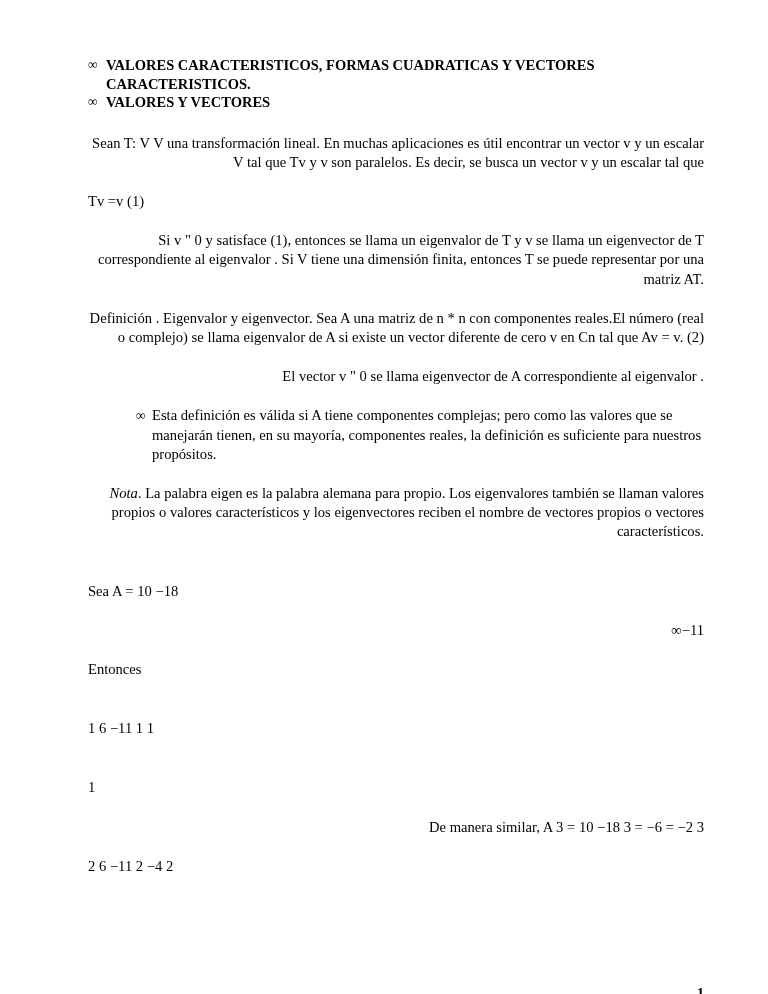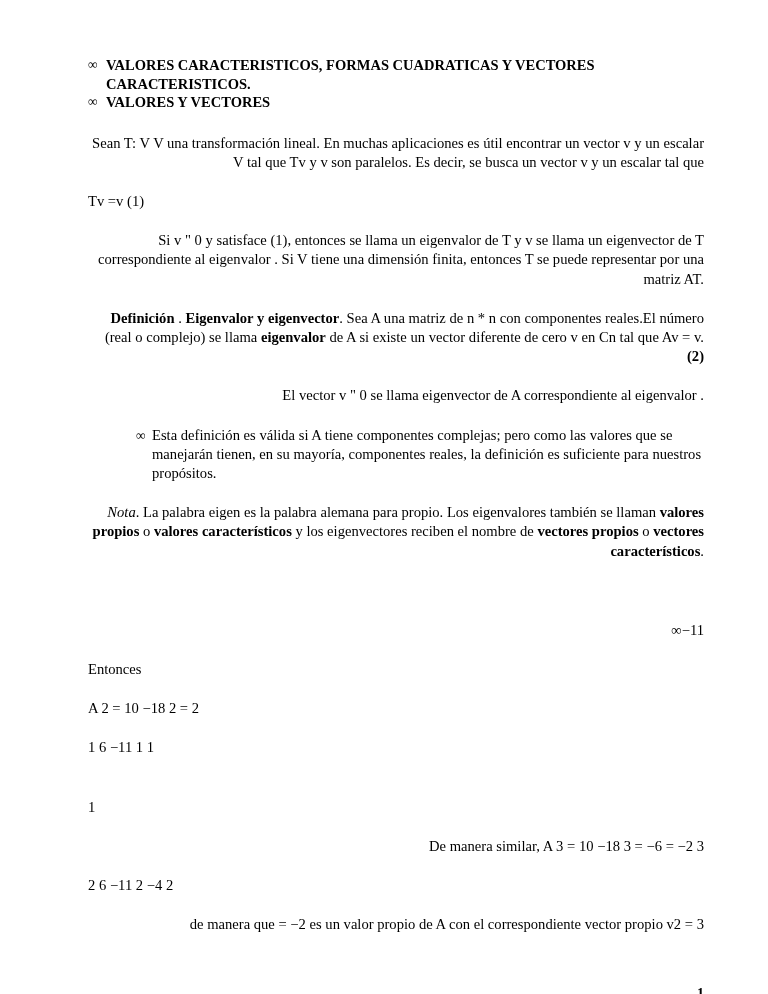--- a/index.html
+++ b/index.html
@@ -50,21 +50,21 @@
   
   p.para {
     font-size: 14.6px;
     line-height: 19.2px;
     margin: 0;
     text-align: right;
   }
   .gap-md  { height: 20px; }
   .gap-lg  { height: 22px; }
 
-  b, strong { font-weight: bold; }
+  b, strong { font-weight: normal; }
   i, em { font-style: italic; }
 
   
   .note-block {
     position: relative;
     margin-left: 48px;
     padding-left: 16px;
     font-size: 14.6px;
     line-height: 19.2px;
   }
@@ -141,44 +141,43 @@
 
     <div class="gap-md"></div>
 
     <p class="para"><i>Nota</i><span>. La palabra eigen es la palabra alemana para propio. Los eigenvalores también se llaman </span><b>valores propios</b><span> o </span><b>valores característicos</b><span> y los eigenvectores reciben el nombre de </span><b>vectores propios</b><span> o </span><b>vectores característicos</b><span>.</span></p>
 
     <div class="gap-md"></div>
 
 
     <div class="gap-md"></div>
 
+    <p class="mathline">Sea A = 10 −18</p>
     <div class="gap-md"></div>
 
     <p class="mathline indented">∞−11</p>
     <div class="gap-md"></div>
 
     <p class="mathline">Entonces</p>
     <div class="gap-md"></div>
 
-    <p class="mathline">A 2 = 10 −18 2 = 2</p>
     <div class="gap-md"></div>
 
     <p class="mathline">1 6 −11 1 1</p>
     <div class="gap-md"></div>
 
     <div class="gap-md"></div>
 
     <p class="mathline">1</p>
     <div class="gap-md"></div>
 
     <p class="para">De manera similar, A 3 = 10 −18 3 = −6 = −2 3</p>
     <div class="gap-md"></div>
 
     <p class="mathline">2 6 −11 2 −4 2</p>
     <div class="gap-md"></div>
 
-    <p class="para">de manera que  = −2 es un valor propio de A con el correspondiente vector propio v2 = 3</p>
     <div class="gap-md"></div>
 
     <div class="pagenum">1</div>
 
   </div>
 </div>
 
 </body></html>

